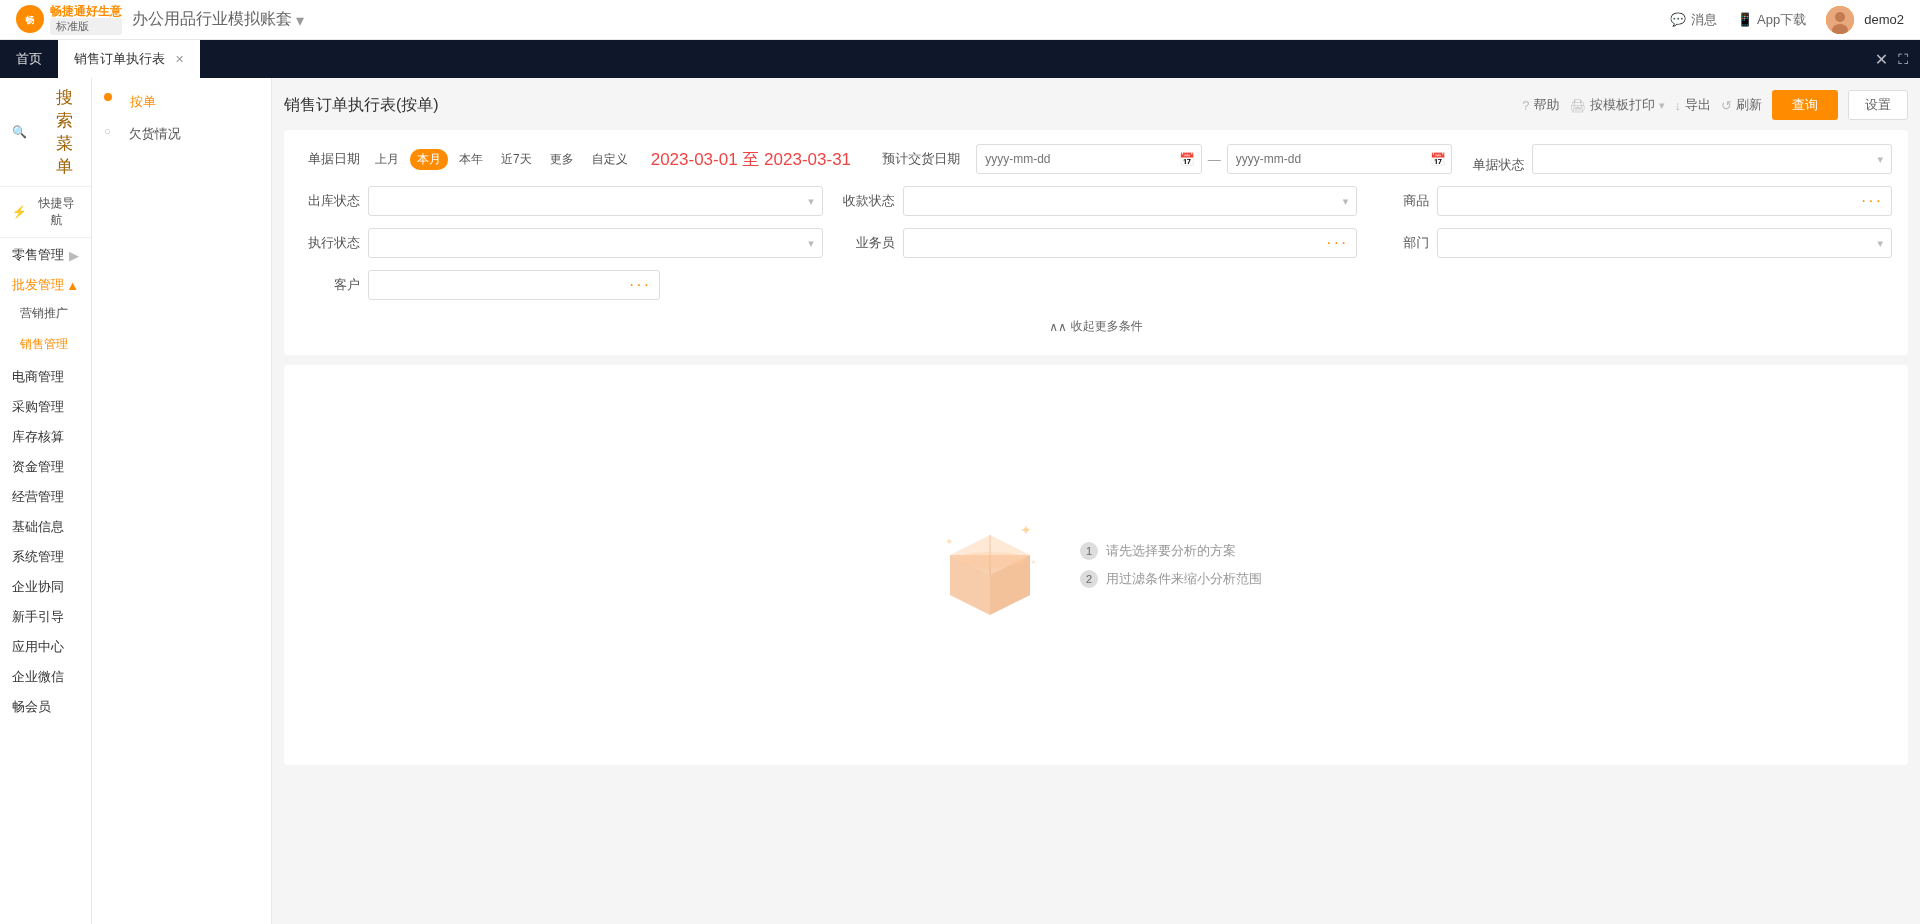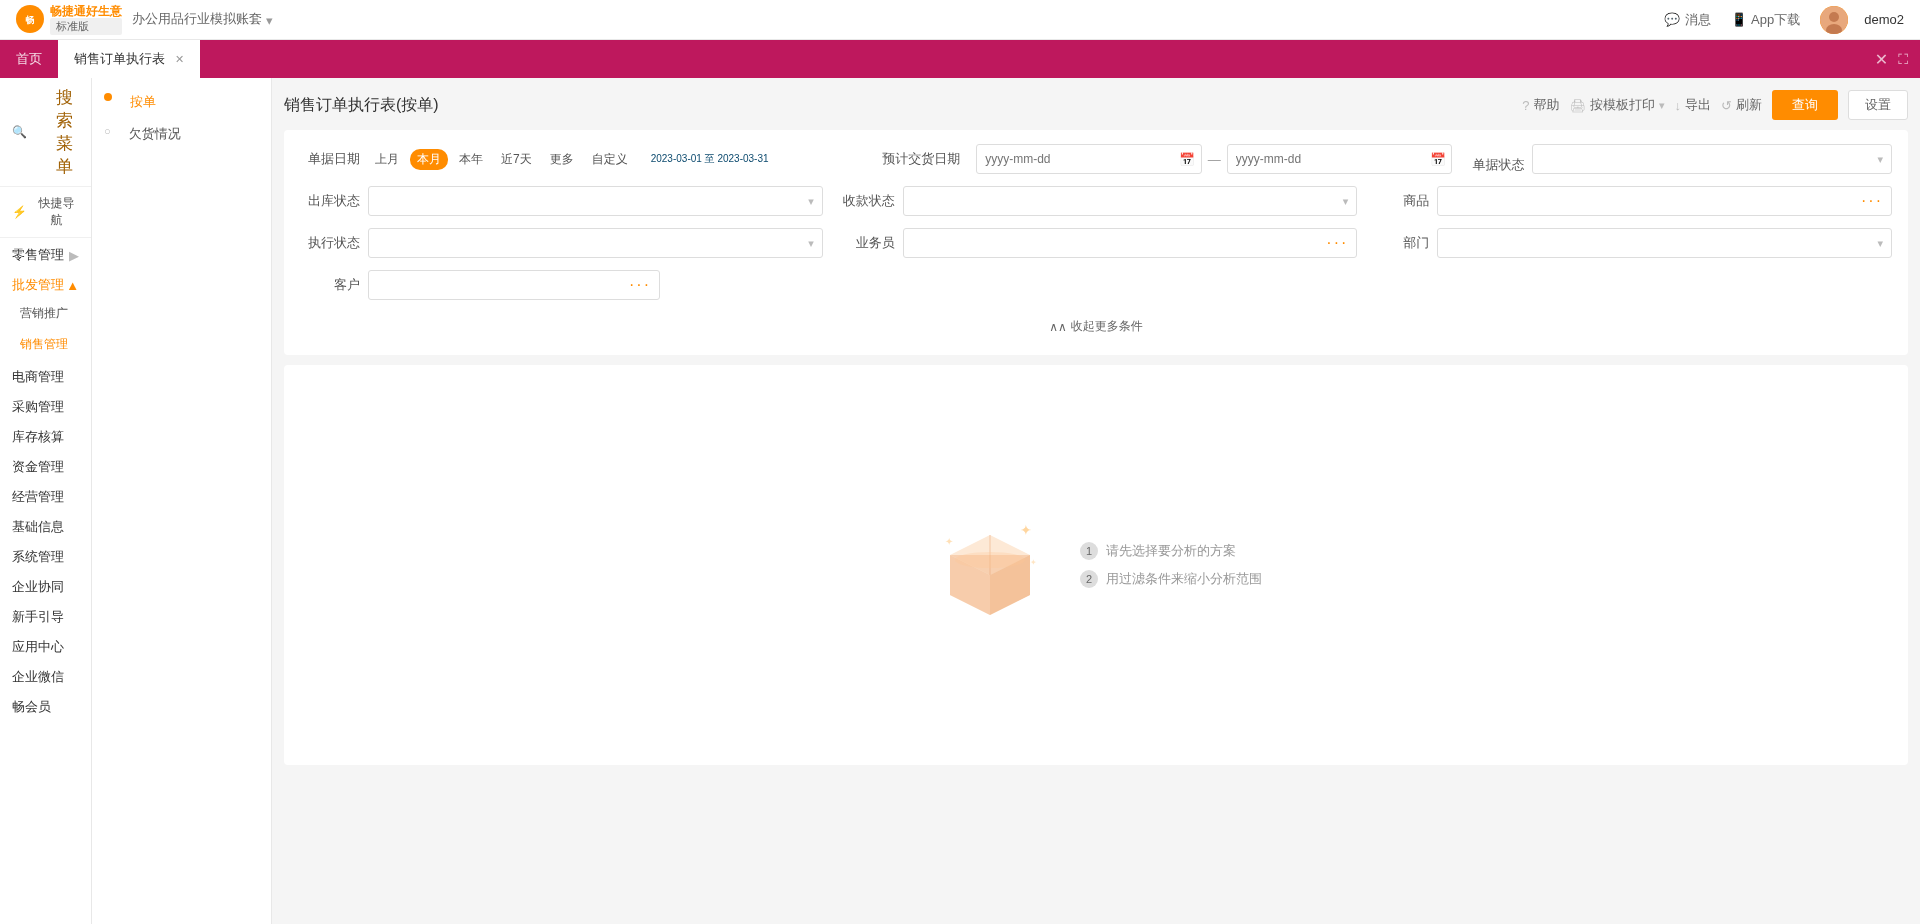--- a/index.html
+++ b/index.html
@@ -43,21 +43,21 @@
       line-height: 1.2;
     }
     .biaoqian {
       font-size: 11px;
       color: #666;
       background: #f0f0f0;
       padding: 1px 6px;
       border-radius: 2px;
     }
     .breadcrumb-area {
-      font-size: 13px;
+      font-size: 16px;
       color: #666;
       display: flex;
       align-items: flex-end;
       gap: 4px;
     }
     .top-header-right {
       display: flex;
       align-items: center;
       gap: 20px;
     }
@@ -65,40 +65,40 @@
       display: flex;
       align-items: center;
       gap: 4px;
       color: #666;
       font-size: 13px;
       cursor: pointer;
     }
     .user-area {
       display: flex;
       align-items: center;
-      gap: 16px;
+      gap: 10px;
       cursor: pointer;
     }
     .user-avatar {
       width: 28px;
       height: 28px;
       border-radius: 50%;
       background: #ff8c00;
       display: flex;
       align-items: center;
       justify-content: center;
       color: white;
       font-size: 12px;
       overflow: hidden;
     }
 
     
     .tab-bar {
       height: 38px;
-      background: #be185d;
+      background: #0f172a;
       display: flex;
       align-items: center;
       padding: 0 0;
     }
     .tab-item {
       height: 38px;
       display: flex;
       align-items: center;
       padding: 0 16px;
       color: rgba(255,255,255,0.85);
@@ -346,22 +346,22 @@
       color: #555;
       cursor: pointer;
       border-radius: 2px;
     }
     .shortcut-btn.active {
       background: #ff8c00;
       color: white;
       border-radius: 10px;
     }
     .date-range-text {
-      font-size: 10px;
-      color: #0c4a6e;
+      font-size: 17px;
+      color: #ef4444;
     }
 
     
     .collapse-bar {
       text-align: center;
       padding: 6px;
       cursor: pointer;
       color: #666;
       font-size: 12px;
       display: flex;

